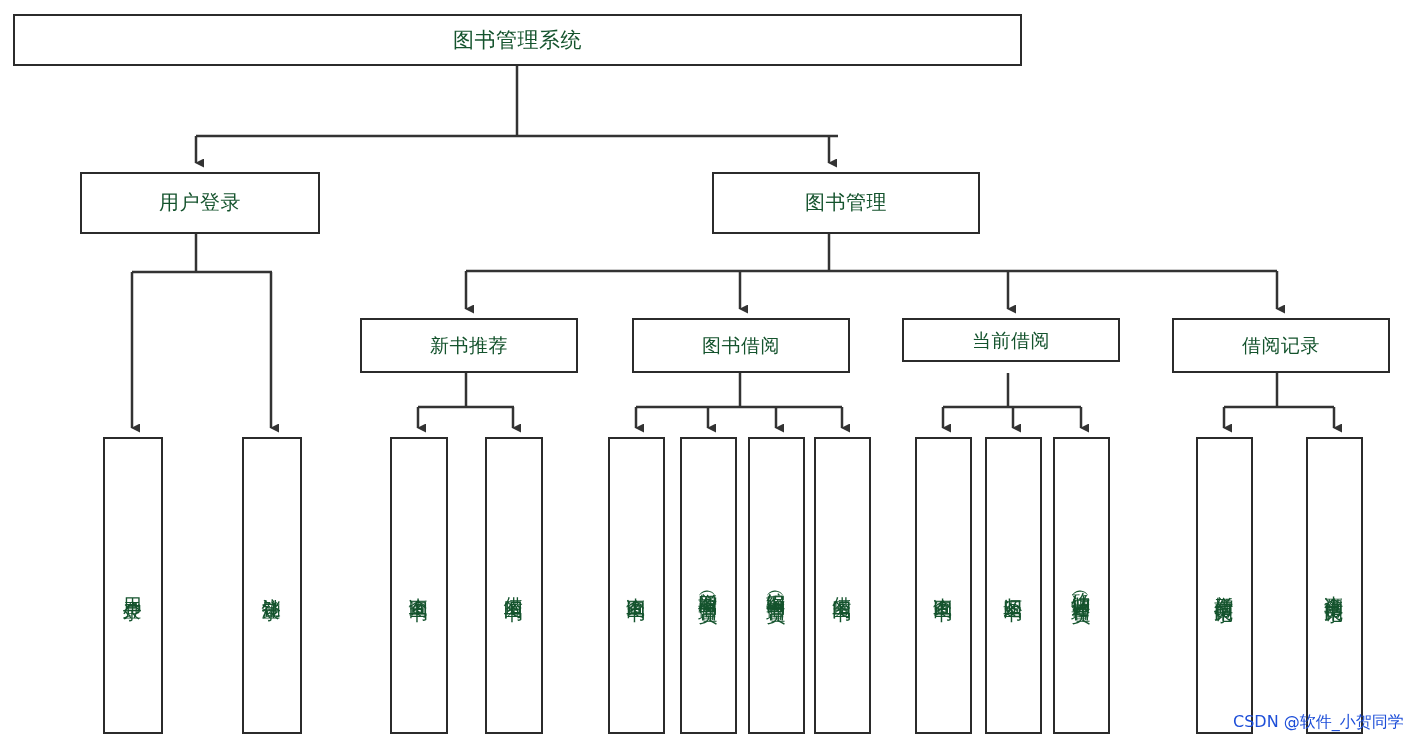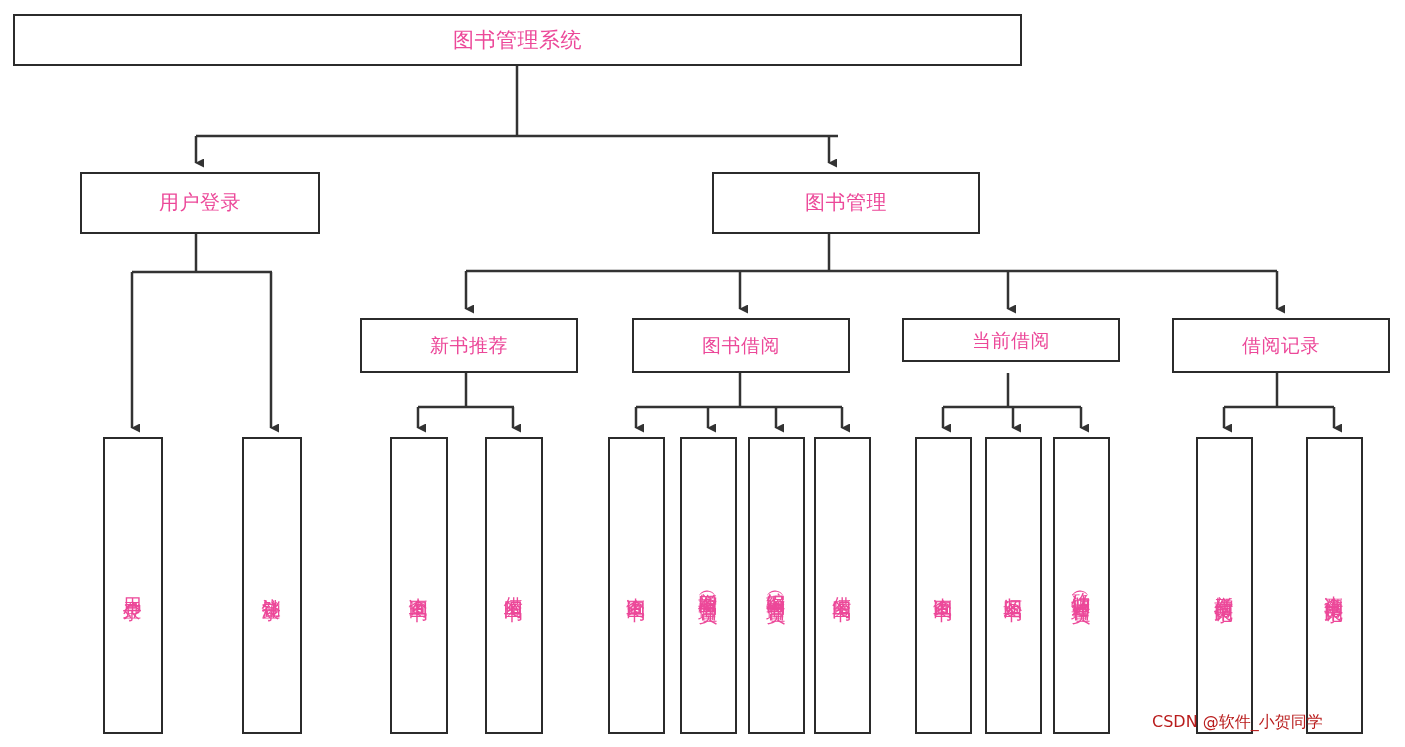--- a/index.html
+++ b/index.html
@@ -26,21 +26,21 @@
     pointer-events: none;
   }
   .node {
     position: absolute;
     box-sizing: border-box;
     background: #ffffff;
     border: 2px solid #2b2b2b;
     display: flex;
     align-items: center;
     justify-content: center;
-    color: #ec4899;
+    color: #14532d;
     z-index: 2;
   }
   .node.root {
     font-size: 21px;
   }
   .node.level2 {
     font-size: 20px;
   }
   .node.level3 {
     font-size: 19px;
@@ -55,24 +55,24 @@
   }
   .node.leaf .node-label {
     writing-mode: vertical-rl;
     text-orientation: upright;
     letter-spacing: 2px;
     white-space: nowrap;
     max-height: 280px;
   }
   .watermark {
     position: absolute;
-    left: 1152px;
+    left: 1233px;
     top: 712px;
     font-size: 16px;
-    color: #b91c1c;
+    color: #1d4ed8;
     white-space: nowrap;
     z-index: 3;
     font-family: "DejaVu Sans", "Liberation Sans", sans-serif;
   }
 </style>
 </head>
 <body>
 
 <div id="diagram-root">
 

